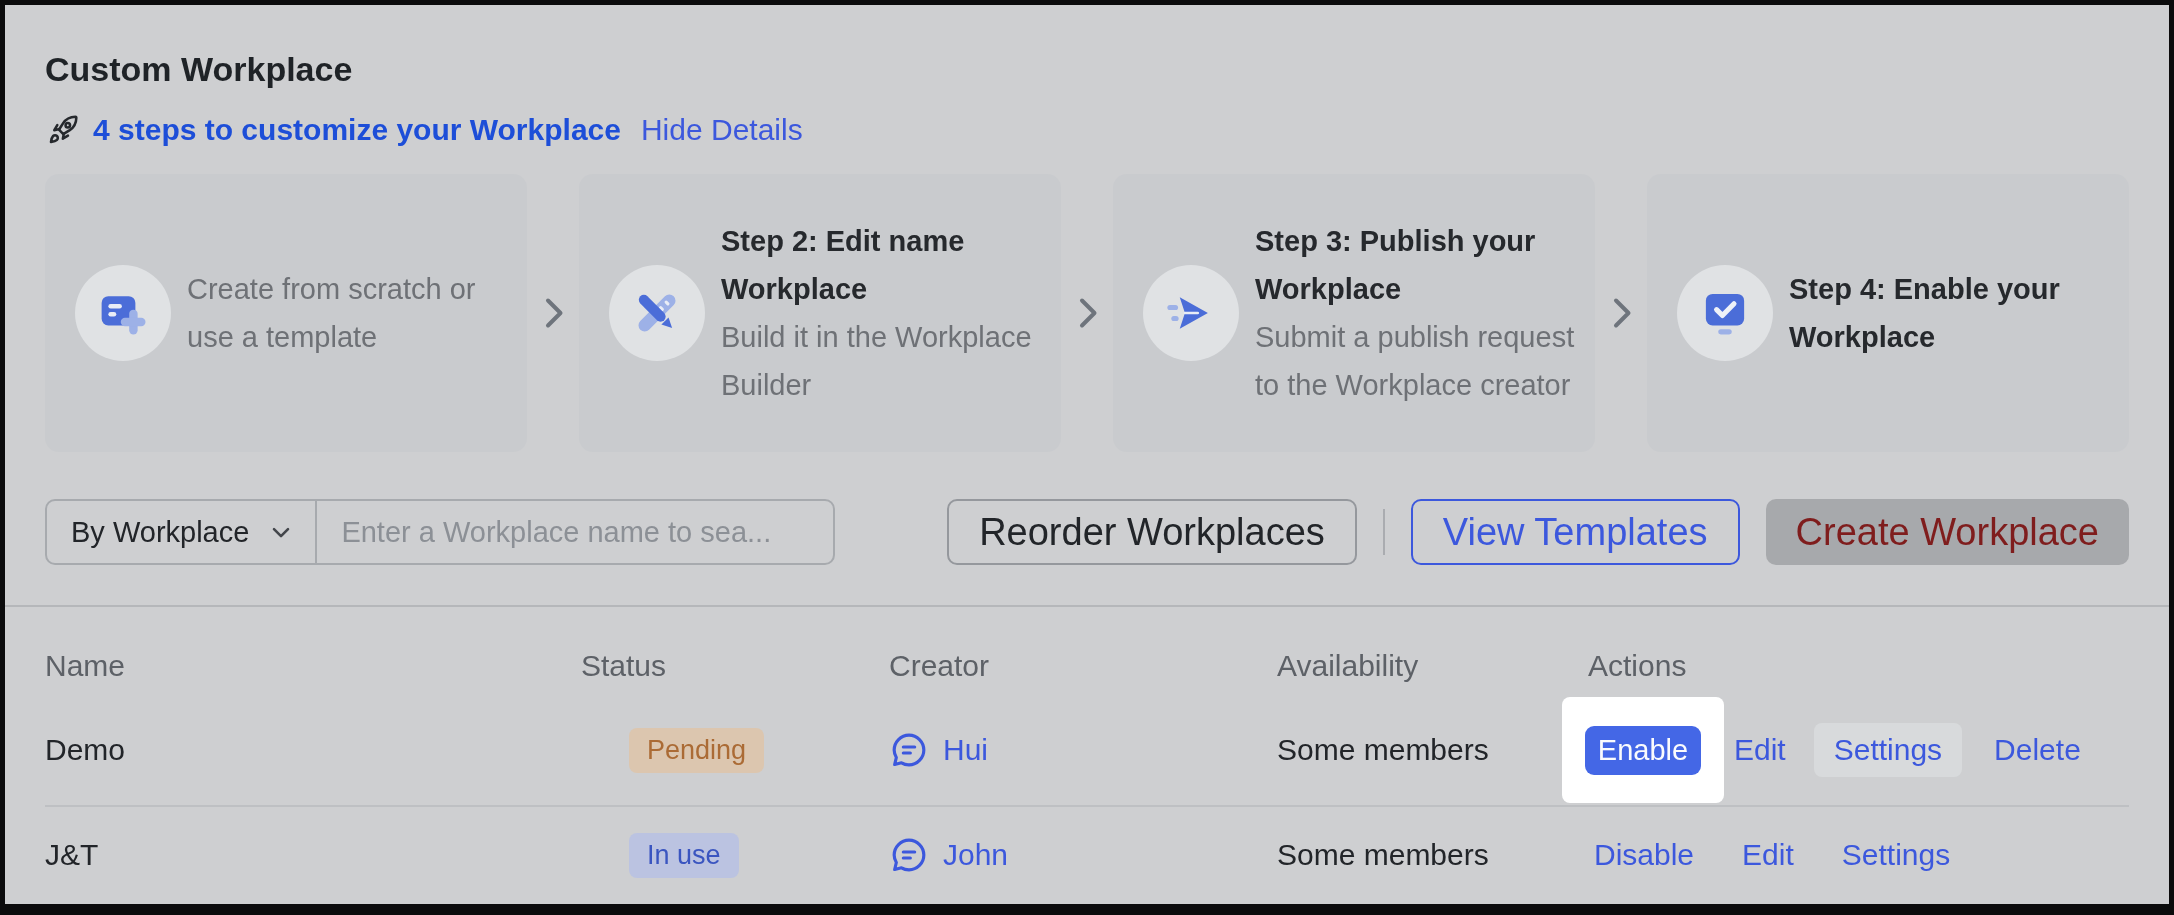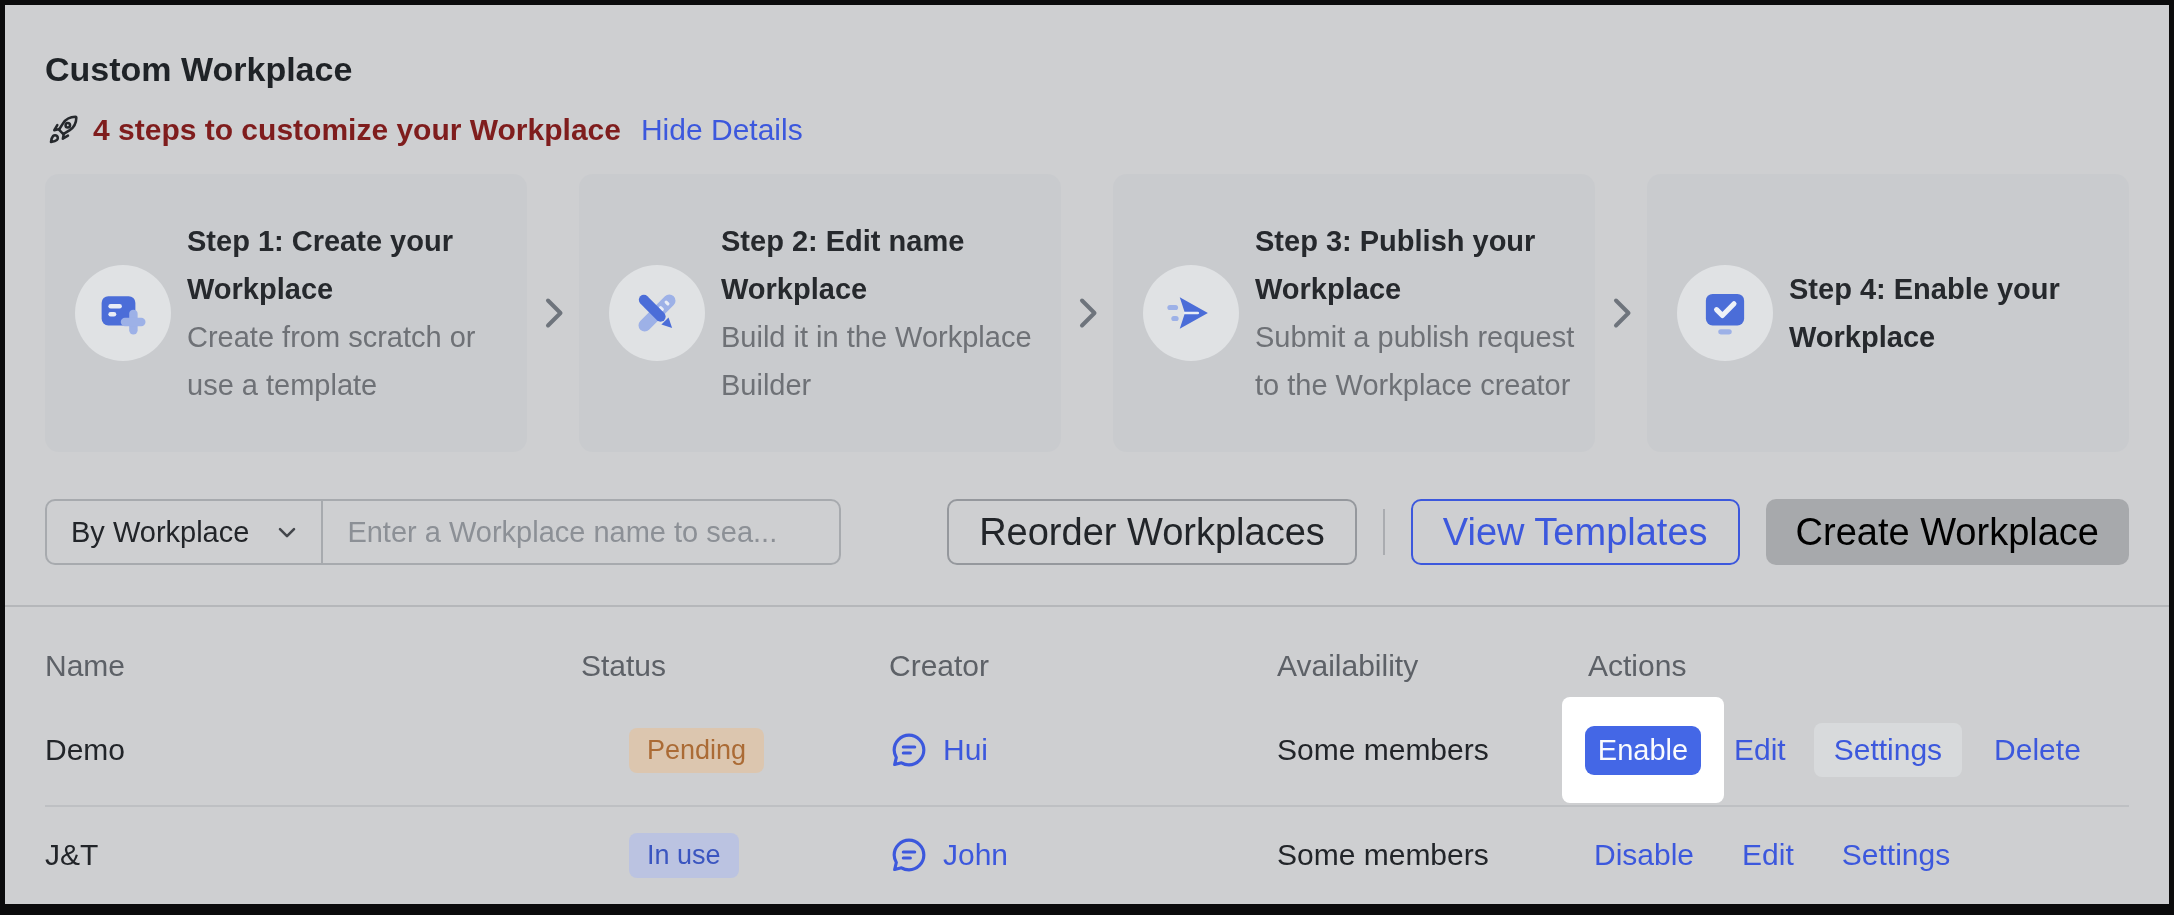--- a/index.html
+++ b/index.html
@@ -9,47 +9,47 @@
     border:5px solid #0b0b0c;border-bottom-width:11px;
     font-family:"Liberation Sans","DejaVu Sans",sans-serif;
     color:#222529;overflow:hidden;
   }
   .content{padding:0 40px;}
 
   
   .page-title{margin-top:42px;font-size:34px;line-height:44px;font-weight:700;color:#1f2327;}
   .banner{margin-top:21px;display:flex;align-items:center;}
   .banner .rocket{width:36px;height:36px;margin-right:12px;color:#26292d;flex:none;}
-  .banner-text{font-size:30px;font-weight:700;color:#7f1d1d;}
+  .banner-text{font-size:30px;font-weight:700;color:#1d4ed8;}
   .banner-link{font-size:30px;color:#3c58dd;margin-left:20px;cursor:pointer;}
 
   
   .steps{margin-top:26px;height:278px;display:flex;align-items:stretch;}
   .step-card{flex:1;background:#c9cbce;border-radius:14px;display:flex;align-items:center;padding:0 20px 0 30px;box-sizing:border-box;min-width:0;}
   .step-sep{width:52px;flex:none;display:flex;align-items:center;justify-content:center;color:#6e747c;}
   .icon-circle{width:96px;height:96px;border-radius:50%;background:#e0e2e4;flex:none;display:flex;align-items:center;justify-content:center;}
   .icon-circle svg{width:54px;height:54px;}
   .step-text{margin-left:16px;max-width:330px;}
   .step-title{font-size:29px;line-height:48px;font-weight:700;color:#26292d;}
   .step-desc{font-size:29px;line-height:48px;color:#6e7176;}
 
   
   .filter-row{margin-top:47px;display:flex;align-items:center;}
   .search-group{display:flex;height:66px;border:2px solid #a7aaae;border-radius:10px;box-sizing:border-box;align-items:stretch;}
   .dropdown{display:flex;align-items:center;padding:0 20px 0 24px;border-right:2px solid #a7aaae;cursor:pointer;}
-  .dropdown-label{font-size:29px;color:#222529;margin-right:24px;white-space:nowrap;}
+  .dropdown-label{font-size:29px;color:#222529;margin-right:18px;white-space:nowrap;}
   .dropdown svg{width:28px;height:28px;color:#43464b;}
   .search-input{width:468px;border:none;background:transparent;font-size:29px;color:#222529;padding:0 24px;outline:none;font-family:inherit;}
   .search-input::placeholder{color:#8c9096;opacity:1;}
   .filter-right{margin-left:auto;display:flex;align-items:center;}
   .btn{height:66px;border-radius:10px;font-size:38px;display:flex;align-items:center;padding:0 30px;box-sizing:border-box;cursor:pointer;white-space:nowrap;}
   .btn-reorder{border:2px solid #95989d;color:#222529;}
   .v-divider{width:2px;height:46px;background:#aaacb0;margin:0 26px;}
   .btn-view{border:2px solid #3c58dd;color:#3c58dd;margin-right:26px;}
-  .btn-create{background:#a7a9ac;color:#000000;cursor:default;}
+  .btn-create{background:#a7a9ac;color:#7f1d1d;cursor:default;}
 
   
   .section-divider{margin:40px -40px 0;border-top:2px solid #b5b7ba;height:0;}
 
   
   .tgrid{display:grid;grid-template-columns:536px 308px 388px 311px 1fr;align-items:center;}
   .thead{height:88px;padding-top:30px;box-sizing:border-box;font-size:30px;color:#5d6167;}
   .trow{font-size:30px;color:#222529;}
   .trow-1{height:110px;}
   .trow-2{height:96px;border-top:2px solid #bec0c3;}
@@ -95,21 +95,20 @@
           <rect x="5" y="9" width="30" height="26" rx="6" fill="#4b6dd8"></rect>
           <rect x="11" y="16" width="12" height="4" rx="2" fill="#e9edf6"></rect>
           <rect x="11" y="23" width="7" height="4" rx="2" fill="#e9edf6"></rect>
           <g fill="#9db1e7">
             <rect x="29.5" y="21" width="7.5" height="22" rx="3.75"></rect>
             <rect x="22" y="28.2" width="22" height="7.5" rx="3.75"></rect>
           </g>
         </svg>
       </div>
       <div class="step-text">
-        <div class="step-title">Step 1: Create your Workplace</div>
         <div class="step-desc">Create from scratch or use a template</div>
       </div>
     </div>
 
     <div class="step-sep">
       <svg width="40" height="40" viewBox="0 0 24 24" fill="none" stroke="currentColor" stroke-width="2.4" stroke-linecap="round" stroke-linejoin="round">
           <polyline points="9 4.5 16.5 12 9 19.5"></polyline>
         </svg>
     </div>
 

